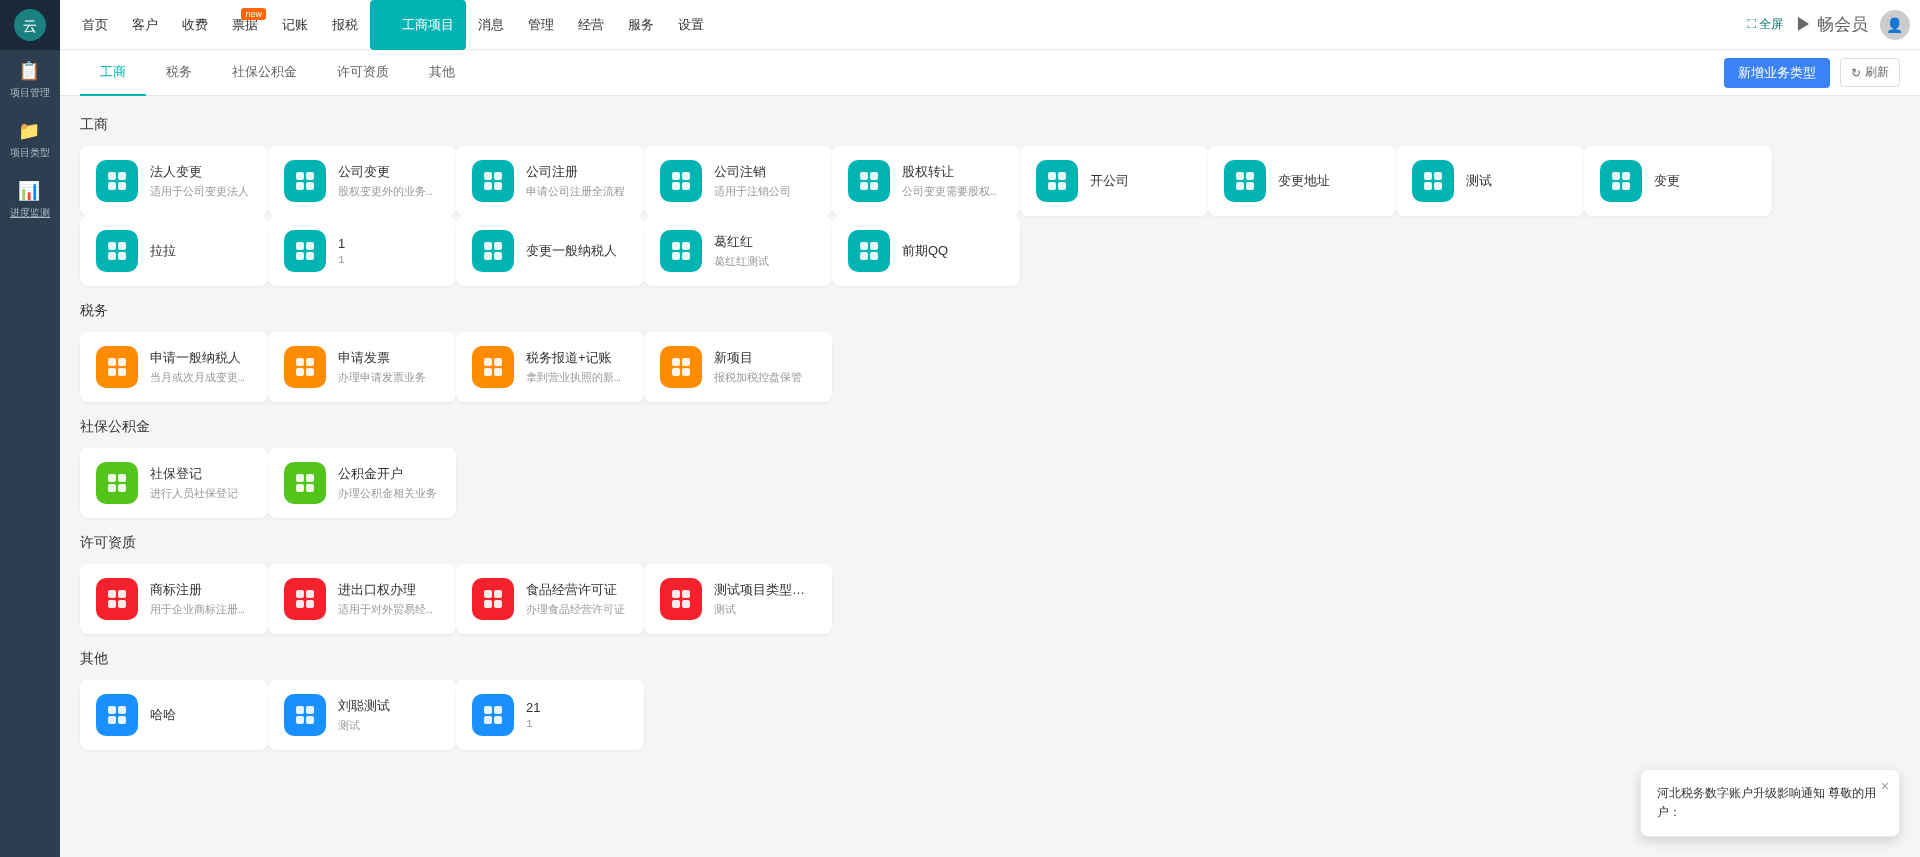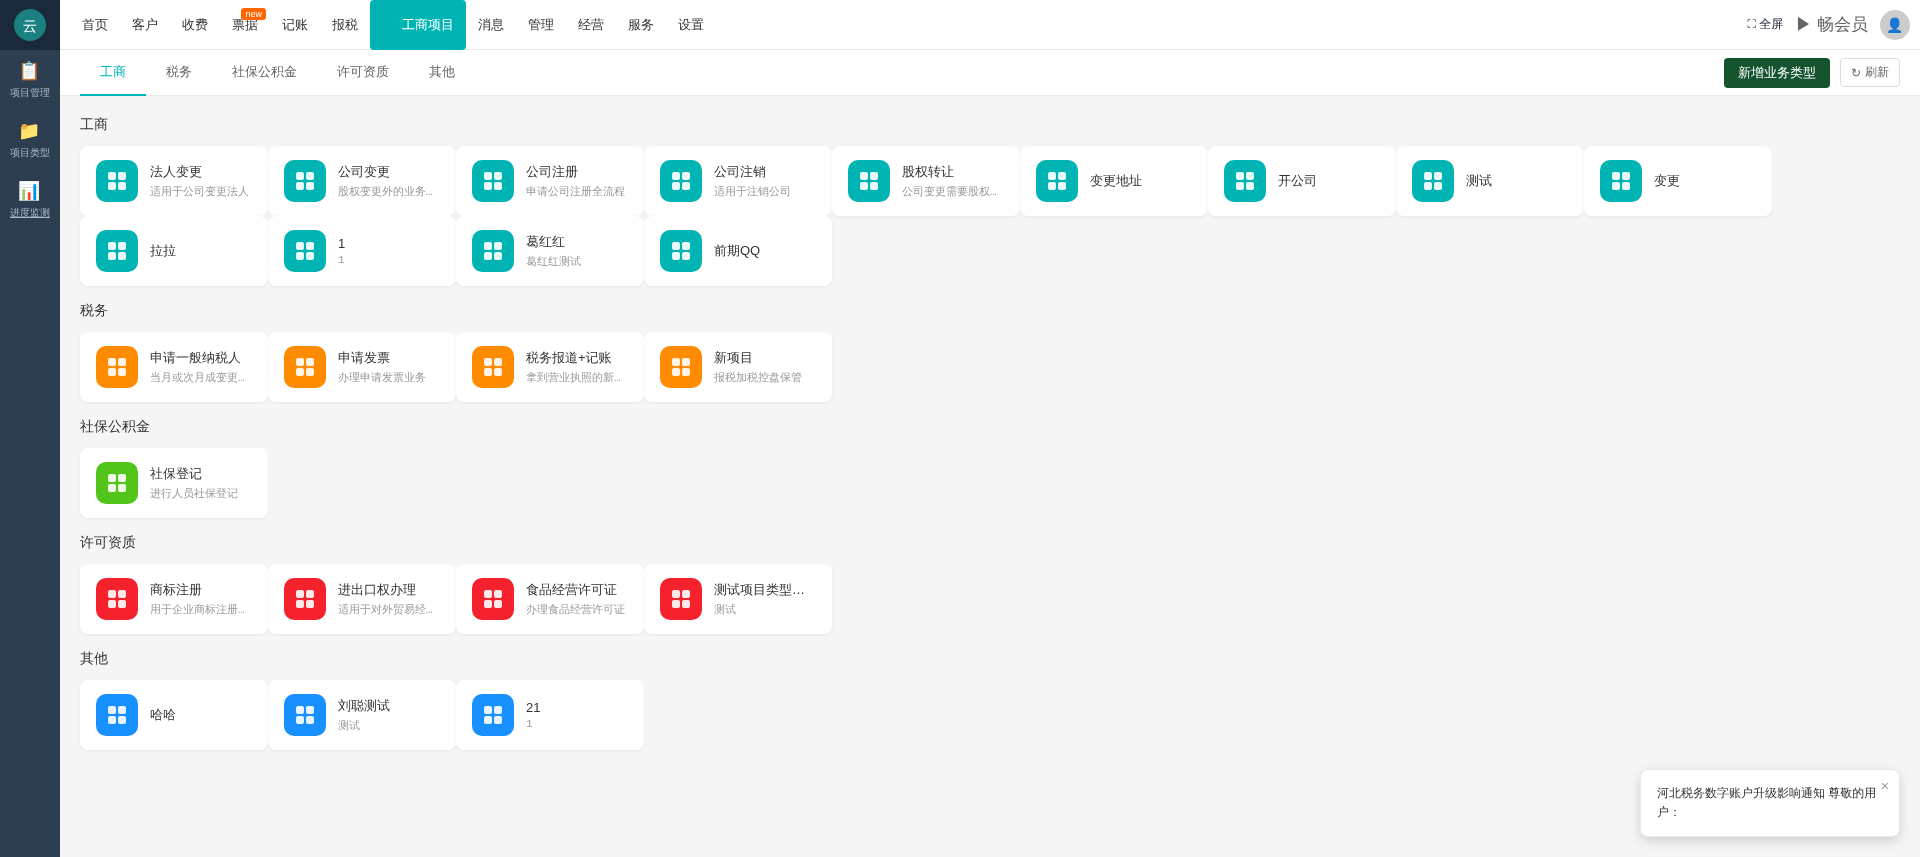--- a/index.html
+++ b/index.html
@@ -122,21 +122,21 @@
       align-items: center;
       font-size: 13px;
       color: #666;
       cursor: pointer;
       border-bottom: 2px solid transparent;
       position: relative;
     }
     .tab-item.active { color: #00b4b4; border-bottom: 2px solid #00b4b4; }
     .tabs-right { display: flex; align-items: center; gap: 10px; }
     .btn-new {
-      background: #14532d;
+      background: #3b82f6;
       color: #fff;
       border: none;
       padding: 6px 14px;
       border-radius: 4px;
       font-size: 13px;
       cursor: pointer;
     }
     .btn-refresh {
       background: #fff;
       border: 1px solid #ddd;
@@ -275,21 +275,21 @@
         <div class="topnav-item">记账</div>
         <div class="topnav-item">报税</div>
         <div class="topnav-item active">工商项目</div>
         <div class="topnav-item">消息</div>
         <div class="topnav-item">管理</div>
         <div class="topnav-item">经营</div>
         <div class="topnav-item">服务</div>
         <div class="topnav-item">设置</div>
       </div>
     <div class="topnav-right">
-      <span style="cursor:pointer;font-size:12px;color:#0f172a;">⛶ <span>全屏</span></span>
+      <span style="cursor:pointer;font-size:12px;color:#0f766e;">⛶ <span>全屏</span></span>
       <span style="cursor:pointer;font-size:17px;color:#666;">▶ <span>畅会员</span></span>
       <div class="avatar">👤</div>
     </div>
   </div>
 
   <div class="content-area">
 
     <div class="tabs-bar">
       <div class="tabs-left" id="tabs-container">
           <div class="tab-item active">工商</div>
@@ -380,35 +380,35 @@
           <div class="card">
       <div class="card-icon" style="background:#00b4b4;">
         <svg width="24" height="24" viewBox="0 0 24 24">
                 <rect x="3" y="3" width="8" height="8" rx="2" fill="rgba(255,255,255,0.9)"></rect>
                 <rect x="13" y="3" width="8" height="8" rx="2" fill="rgba(255,255,255,0.9)"></rect>
                 <rect x="3" y="13" width="8" height="8" rx="2" fill="rgba(255,255,255,0.9)"></rect>
                 <rect x="13" y="13" width="8" height="8" rx="2" fill="rgba(255,255,255,0.9)"></rect>
               </svg>
       </div>
       <div class="card-info">
+        <div class="card-title">开公司</div>
+
+      </div>
+    </div>
+          <div class="card">
+      <div class="card-icon" style="background:#00b4b4;">
+        <svg width="24" height="24" viewBox="0 0 24 24">
+                <rect x="3" y="3" width="8" height="8" rx="2" fill="rgba(255,255,255,0.9)"></rect>
+                <rect x="13" y="3" width="8" height="8" rx="2" fill="rgba(255,255,255,0.9)"></rect>
+                <rect x="3" y="13" width="8" height="8" rx="2" fill="rgba(255,255,255,0.9)"></rect>
+                <rect x="13" y="13" width="8" height="8" rx="2" fill="rgba(255,255,255,0.9)"></rect>
+              </svg>
+      </div>
+      <div class="card-info">
         <div class="card-title">变更地址</div>
-
-      </div>
-    </div>
-          <div class="card">
-      <div class="card-icon" style="background:#00b4b4;">
-        <svg width="24" height="24" viewBox="0 0 24 24">
-                <rect x="3" y="3" width="8" height="8" rx="2" fill="rgba(255,255,255,0.9)"></rect>
-                <rect x="13" y="3" width="8" height="8" rx="2" fill="rgba(255,255,255,0.9)"></rect>
-                <rect x="3" y="13" width="8" height="8" rx="2" fill="rgba(255,255,255,0.9)"></rect>
-                <rect x="13" y="13" width="8" height="8" rx="2" fill="rgba(255,255,255,0.9)"></rect>
-              </svg>
-      </div>
-      <div class="card-info">
-        <div class="card-title">开公司</div>
 
       </div>
     </div>
           <div class="card">
       <div class="card-icon" style="background:#00b4b4;">
         <svg width="24" height="24" viewBox="0 0 24 24">
                 <rect x="3" y="3" width="8" height="8" rx="2" fill="rgba(255,255,255,0.9)"></rect>
                 <rect x="13" y="3" width="8" height="8" rx="2" fill="rgba(255,255,255,0.9)"></rect>
                 <rect x="3" y="13" width="8" height="8" rx="2" fill="rgba(255,255,255,0.9)"></rect>
                 <rect x="13" y="13" width="8" height="8" rx="2" fill="rgba(255,255,255,0.9)"></rect>
@@ -452,20 +452,34 @@
         <svg width="24" height="24" viewBox="0 0 24 24">
                 <rect x="3" y="3" width="8" height="8" rx="2" fill="rgba(255,255,255,0.9)"></rect>
                 <rect x="13" y="3" width="8" height="8" rx="2" fill="rgba(255,255,255,0.9)"></rect>
                 <rect x="3" y="13" width="8" height="8" rx="2" fill="rgba(255,255,255,0.9)"></rect>
                 <rect x="13" y="13" width="8" height="8" rx="2" fill="rgba(255,255,255,0.9)"></rect>
               </svg>
       </div>
       <div class="card-info">
         <div class="card-title">1</div>
         <div class="card-desc">1</div>
+      </div>
+    </div>
+          <div class="card">
+      <div class="card-icon" style="background:#00b4b4;">
+        <svg width="24" height="24" viewBox="0 0 24 24">
+                <rect x="3" y="3" width="8" height="8" rx="2" fill="rgba(255,255,255,0.9)"></rect>
+                <rect x="13" y="3" width="8" height="8" rx="2" fill="rgba(255,255,255,0.9)"></rect>
+                <rect x="3" y="13" width="8" height="8" rx="2" fill="rgba(255,255,255,0.9)"></rect>
+                <rect x="13" y="13" width="8" height="8" rx="2" fill="rgba(255,255,255,0.9)"></rect>
+              </svg>
+      </div>
+      <div class="card-info">
+        <div class="card-title">变更一般纳税人</div>
+
       </div>
     </div>
           <div class="card">
       <div class="card-icon" style="background:#00b4b4;">
         <svg width="24" height="24" viewBox="0 0 24 24">
                 <rect x="3" y="3" width="8" height="8" rx="2" fill="rgba(255,255,255,0.9)"></rect>
                 <rect x="13" y="3" width="8" height="8" rx="2" fill="rgba(255,255,255,0.9)"></rect>
                 <rect x="3" y="13" width="8" height="8" rx="2" fill="rgba(255,255,255,0.9)"></rect>
                 <rect x="13" y="13" width="8" height="8" rx="2" fill="rgba(255,255,255,0.9)"></rect>
               </svg>
@@ -556,20 +570,34 @@
         <svg width="24" height="24" viewBox="0 0 24 24">
                 <rect x="3" y="3" width="8" height="8" rx="2" fill="rgba(255,255,255,0.9)"></rect>
                 <rect x="13" y="3" width="8" height="8" rx="2" fill="rgba(255,255,255,0.9)"></rect>
                 <rect x="3" y="13" width="8" height="8" rx="2" fill="rgba(255,255,255,0.9)"></rect>
                 <rect x="13" y="13" width="8" height="8" rx="2" fill="rgba(255,255,255,0.9)"></rect>
               </svg>
       </div>
       <div class="card-info">
         <div class="card-title">社保登记</div>
         <div class="card-desc">进行人员社保登记</div>
+      </div>
+    </div>
+          <div class="card">
+      <div class="card-icon" style="background:#52c41a;">
+        <svg width="24" height="24" viewBox="0 0 24 24">
+                <rect x="3" y="3" width="8" height="8" rx="2" fill="rgba(255,255,255,0.9)"></rect>
+                <rect x="13" y="3" width="8" height="8" rx="2" fill="rgba(255,255,255,0.9)"></rect>
+                <rect x="3" y="13" width="8" height="8" rx="2" fill="rgba(255,255,255,0.9)"></rect>
+                <rect x="13" y="13" width="8" height="8" rx="2" fill="rgba(255,255,255,0.9)"></rect>
+              </svg>
+      </div>
+      <div class="card-info">
+        <div class="card-title">公积金开户</div>
+        <div class="card-desc">办理公积金相关业务</div>
       </div>
     </div>
         </div>
         <div class="section-title">许可资质</div>
         <div class="cards-grid">
           <div class="card">
       <div class="card-icon" style="background:#f5222d;">
         <svg width="24" height="24" viewBox="0 0 24 24">
                 <rect x="3" y="3" width="8" height="8" rx="2" fill="rgba(255,255,255,0.9)"></rect>
                 <rect x="13" y="3" width="8" height="8" rx="2" fill="rgba(255,255,255,0.9)"></rect>

